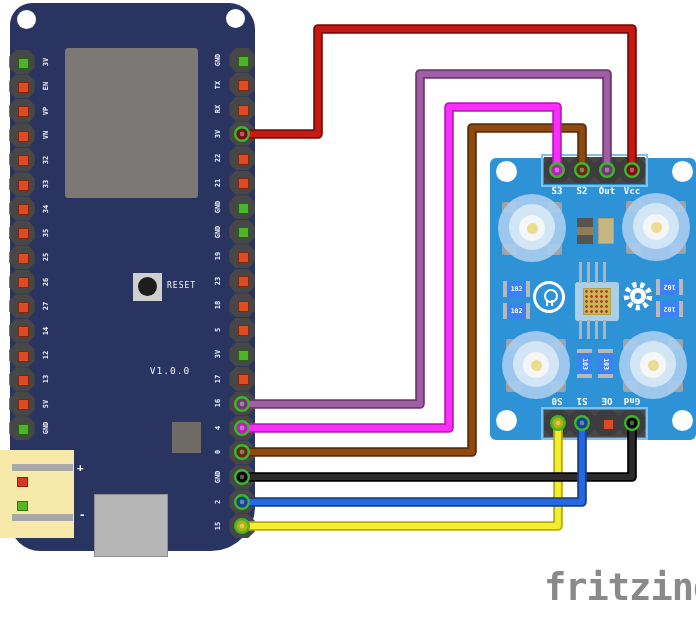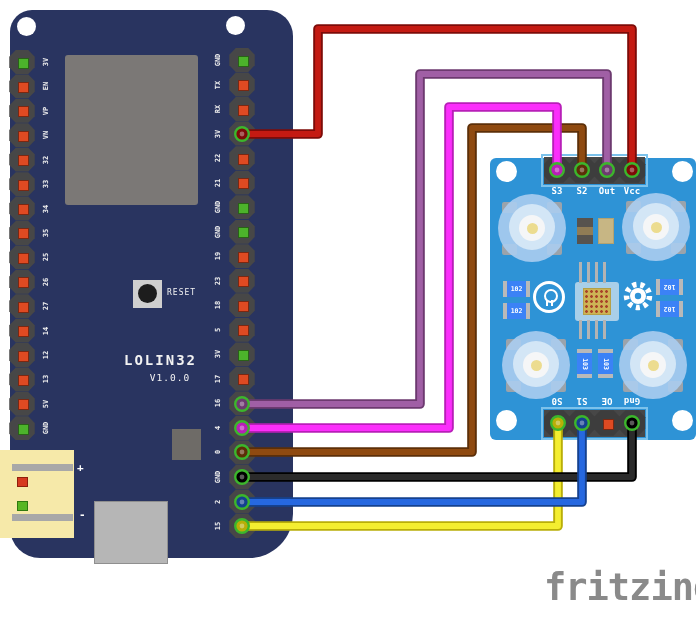--- a/index.html
+++ b/index.html
@@ -1,20 +1,20 @@
 <!DOCTYPE html>
 <html><head>
 <meta charset="utf-8">
 <style>
   html,body{margin:0;padding:0;background:#fff;}
   #canvas{position:relative;width:696px;height:617px;background:#ffffff;overflow:hidden;
           font-family:"DejaVu Sans Mono", monospace;}
   .abs{position:absolute;}
   
-  #esp32{left:10px;top:10px;width:283px;height:548px;background:#293460;
+  #esp32{left:10px;top:3px;width:245px;height:548px;background:#293460;
          border-radius:22px 26px 44px 30px;}
   .hole{background:#fff;border-radius:50%;}
   #shield{left:55px;top:45px;width:133px;height:150px;background:#7b7876;border-radius:3px;}
   #reset-btn{left:123px;top:270px;width:29px;height:28px;background:#cfcfcf;}
   #reset-btn .dot{position:absolute;left:5px;top:4px;width:19px;height:19px;background:#1d1d1d;border-radius:50%;}
   .board-text{color:#f2f2f2;text-align:center;}
   #lolin-title{left:78px;top:342px;width:145px;font-size:14px;font-weight:bold;letter-spacing:2px;}
   #lolin-version{left:100px;top:362px;width:120px;font-size:9.5px;letter-spacing:1px;}
   #reset-label{left:157px;top:278px;width:50px;font-size:8px;text-align:left;letter-spacing:1px;color:#f2f2f2;}
   #small-chip{left:162px;top:419px;width:29px;height:31px;background:#6e6b67;}
@@ -55,21 +55,20 @@
 <div id="canvas">
 
   <div id="esp32" class="abs">
     <div class="hole abs" style="left:6.5px;top:6.5px;width:19px;height:19px;"></div>
     <div class="hole abs" style="left:215.5px;top:5.5px;width:19px;height:19px;"></div>
     <div id="shield" class="abs"></div>
     <div id="reset-btn" class="abs">
         <div class="dot"></div>
       </div>
     <div id="reset-label" class="abs">RESET</div>
-    <div id="lolin-title" class="abs board-text">LOLIN32</div>
     <div id="lolin-version" class="abs board-text">V1.0.0</div>
     <div id="small-chip" class="abs"></div>
     <div id="usb" class="abs"></div>
   </div>
 
   <div id="battery" class="abs">
     <div class="bat-bar" style="top:14px;"></div>
     <div class="bat-bar" style="top:64px;"></div>
     <div id="bat-led-red"></div>
     <div id="bat-led-green"></div>

